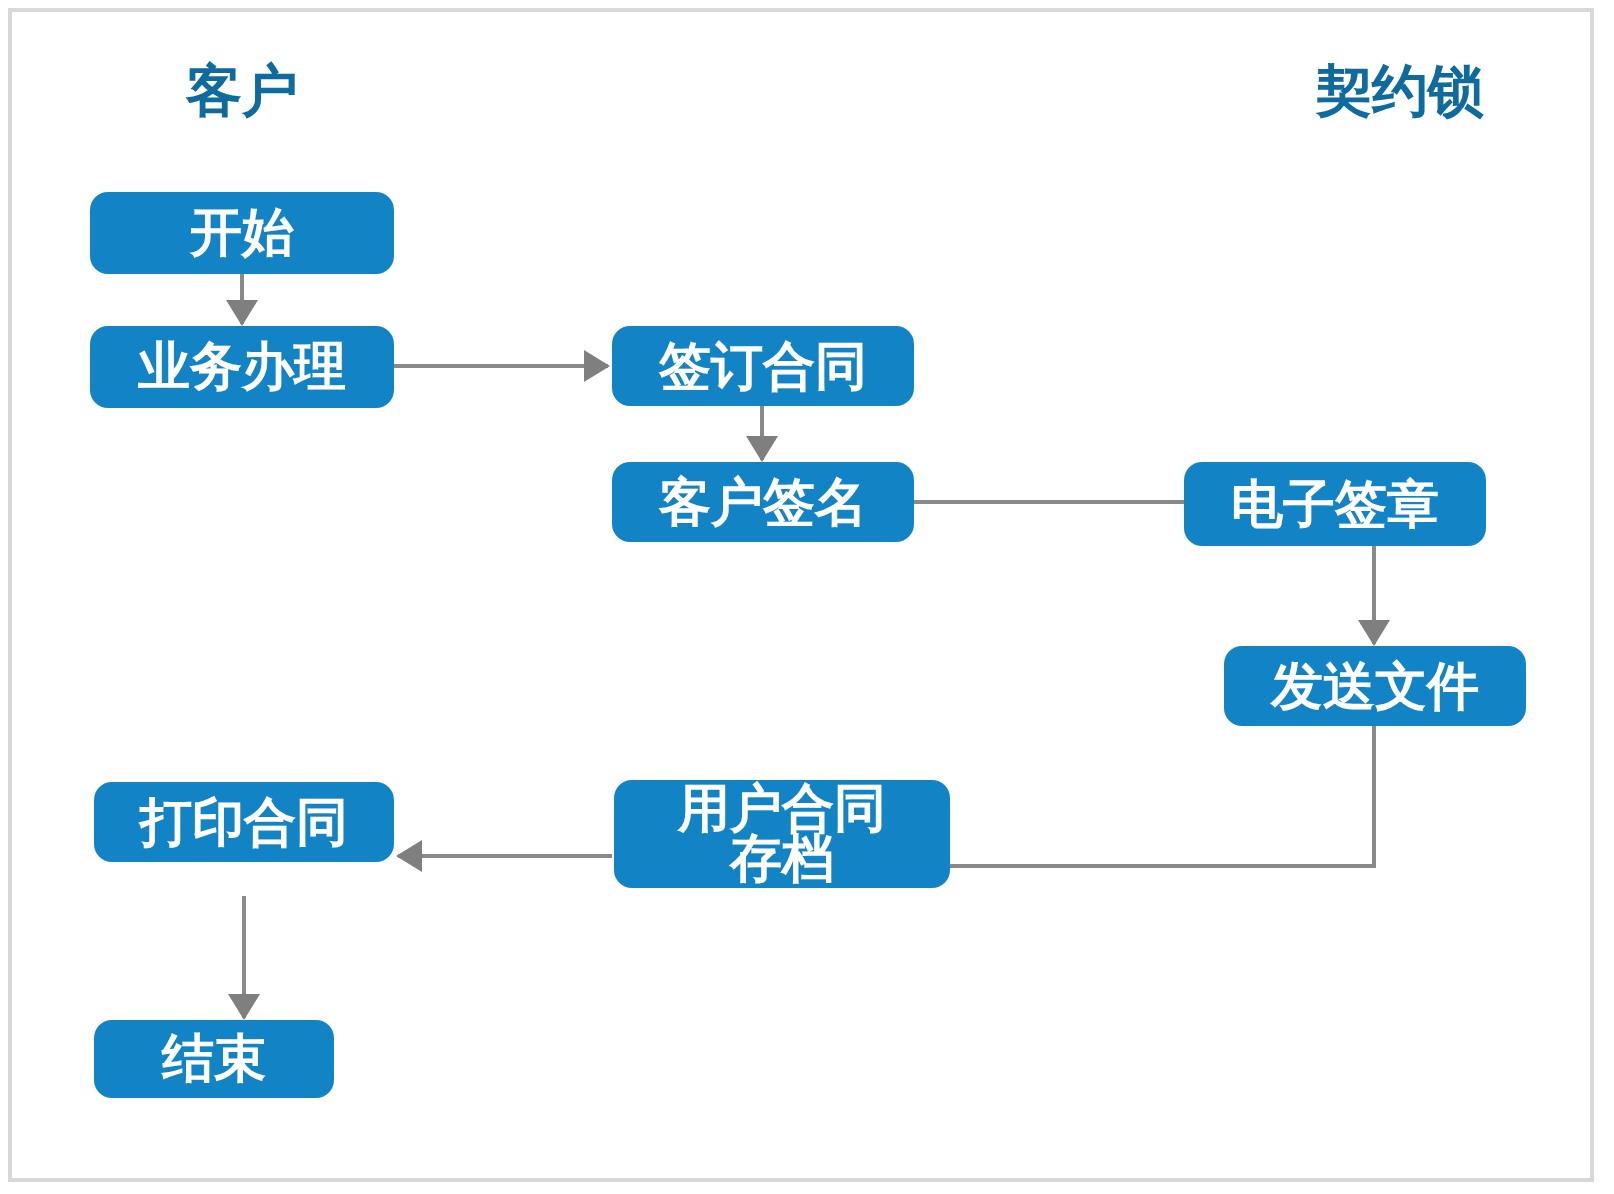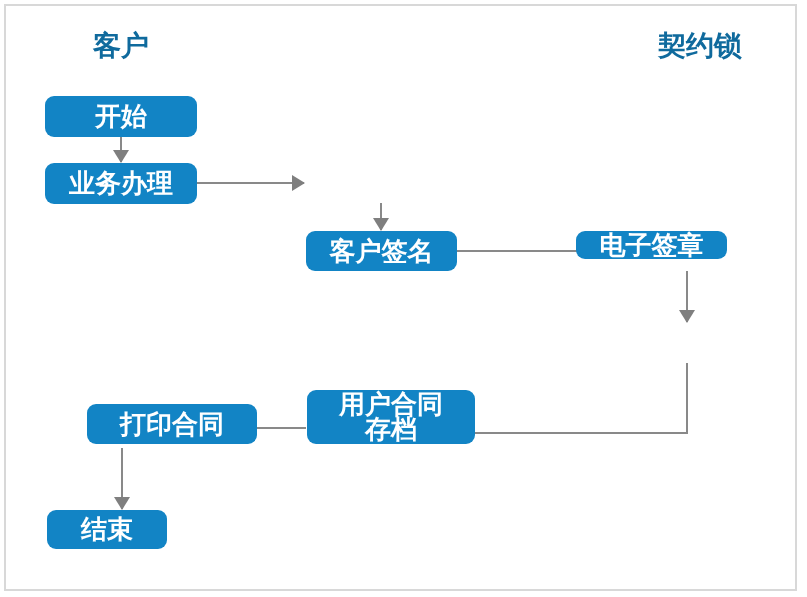--- a/index.html
+++ b/index.html
@@ -66,24 +66,24 @@
     text-align: center;
     font-size: 26px;
     font-weight: bold;
     white-space: pre-line;
     line-height: 25px;
   }
   .node-start            { left: 45px;  top: 96px;  width: 152px; height: 41px; }
   .node-business         { left: 45px;  top: 163px; width: 152px; height: 41px; }
   .node-sign-contract    { left: 306px; top: 163px; width: 151px; height: 40px; }
   .node-customer-sign    { left: 306px; top: 231px; width: 151px; height: 40px; font-family: Liberation Serif, serif; }
-  .node-electronic-seal  { left: 576px; top: 231px; width: 151px; height: 28px; }
+  .node-electronic-seal  { left: 592px; top: 231px; width: 151px; height: 42px; }
   .node-send-file        { left: 612px; top: 323px; width: 151px; height: 40px; }
   .node-archive          { left: 307px; top: 390px; width: 168px; height: 54px; }
-  .node-print            { left: 47px;  top: 404px; width: 170px; height: 40px; margin-left: 40px; }
+  .node-print            { left: 47px;  top: 391px; width: 150px; height: 40px; }
   .node-end              { left: 47px;  top: 510px; width: 120px; height: 39px; }
 </style>
 </head>
 <body>
 
 <div class="canvas">
 
   <div class="frame"></div>
 
   <div class="lane-label lane-1">客户</div>
@@ -100,20 +100,22 @@
     <polyline class="edge" points="381,203 381,230" marker-end="url(#ah)"></polyline>
     <polyline class="edge" points="457,251 611,251" marker-end="url(#ah)"></polyline>
     <polyline class="edge" points="687,271 687,322" marker-end="url(#ah)"></polyline>
     <polyline class="edge" points="687,363 687,433 459,433" marker-end="url(#ah)"></polyline>
     <polyline class="edge" points="306,428 199,428" marker-end="url(#ah)"></polyline>
     <polyline class="edge" points="122,448 122,509" marker-end="url(#ah)"></polyline>
   </svg>
 
   <div class="node node-start">开始</div>
   <div class="node node-business">业务办理</div>
+  <div class="node node-sign-contract">签订合同</div>
   <div class="node node-customer-sign">客户签名</div>
   <div class="node node-electronic-seal">电子签章</div>
+  <div class="node node-send-file">发送文件</div>
   <div class="node node-archive">用户合同
 存档</div>
   <div class="node node-print">打印合同</div>
   <div class="node node-end">结束</div>
 
 </div>
 
 </body></html>

